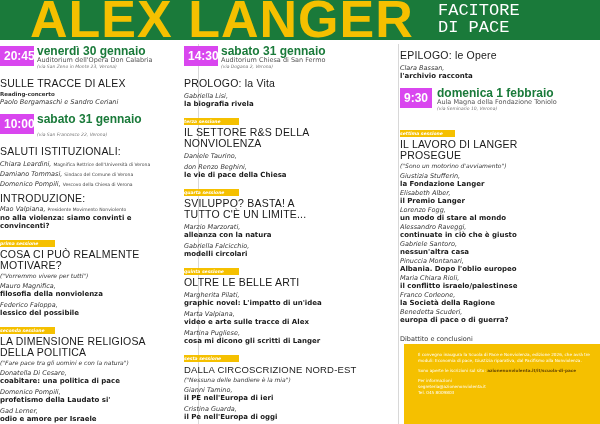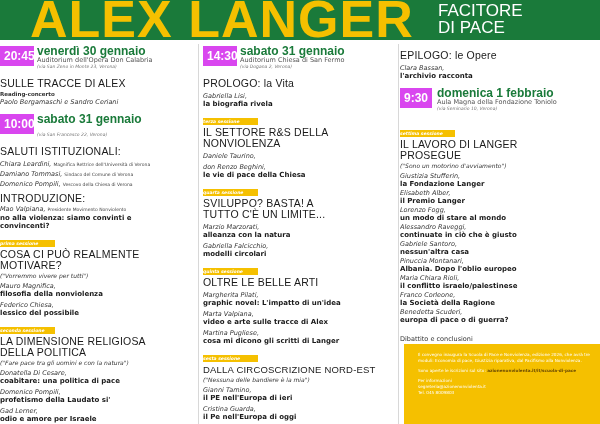--- a/index.html
+++ b/index.html
@@ -1,25 +1,25 @@
 <!DOCTYPE html>
 <html><head>
 <meta charset="utf-8">
 <style>
   * { margin: 0; padding: 0; box-sizing: border-box; }
   html, body { width: 600px; height: 424px; overflow: hidden; background: #ffffff; }
   body { font-family: "DejaVu Sans", sans-serif; color: #1a1a1a; position: relative; }
 
   .header { position: absolute; left: 0; top: 0; width: 600px; height: 40px; background: #1a7a3a; }
   .header .title { position: absolute; left: 30px; top: -7px; font-family: "Liberation Sans", sans-serif; font-weight: bold; font-size: 52px; color: #f5c000; letter-spacing: 1px; line-height: 52px; }
-  .header .subtitle { position: absolute; left: 438px; top: 2px; font-family: Liberation Sans, sans-serif; font-size: 17px; color: #ffffff; line-height: 17px; }
+  .header .subtitle { position: absolute; left: 438px; top: 2px; font-family: Liberation Mono, monospace; font-size: 17px; color: #ffffff; line-height: 17px; }
 
   .col { position: absolute; top: 44px; height: 380px; overflow: hidden; }
   .col1 { left: 0; width: 197px; }
-  .col2 { left: 203px; width: 197px; }
+  .col2 { left: 184px; width: 197px; }
   .col3 { left: 400px; width: 200px; }
   .divider { position: absolute; top: 44px; width: 1px; height: 380px; background: #d8d8d8; }
 
   .day-head { position: relative; height: 30px; margin-bottom: 4px; }
   .time-badge { position: absolute; left: 0; top: 2px; height: 20px; background: #d946ef; color: #ffffff; font-family: "Liberation Sans", sans-serif; font-weight: bold; font-size: 12px; line-height: 20px; padding: 0 4px 0 4px; }
   .day-title { position: absolute; top: 0; font-family: "Liberation Sans", sans-serif; font-weight: bold; font-size: 12px; color: #1a7a3a; white-space: nowrap; }
   .venue { position: absolute; top: 12px; font-size: 6.5px; color: #555; white-space: nowrap; }
   .address { position: absolute; top: 20px; font-size: 4.5px; color: #777; font-style: italic; white-space: nowrap; }
 
   .block { padding-left: 0; }
@@ -76,21 +76,21 @@
     <div class="sec-title" style="margin-top:4px">INTRODUZIONE:</div>
     <div class="speaker" style="margin-top:1px"><span>Mao Valpiana,</span><span class="role">Presidente Movimento Nonviolento</span></div>
     <div class="talk" style="width:150px">no alla violenza: siamo convinti e convincenti?</div>
   </div>
   <div class="block">
     <div class="session-tag">prima sessione</div>
     <div class="sec-title" style="width:160px">COSA CI PUÒ REALMENTE MOTIVARE?</div>
     <div class="sec-quote">("Vorremmo vivere per tutti")</div>
     <div class="speaker">Mauro Magnifica,</div>
     <div class="talk">filosofia della nonviolenza</div>
-    <div class="speaker">Federico Chiesa,</div>
+    <div class="speaker">Federico Faloppa,</div>
     <div class="talk">lessico del possibile</div>
   </div>
   <div class="block">
     <div class="session-tag">seconda sessione</div>
     <div class="sec-title" style="width:150px">LA DIMENSIONE RELIGIOSA DELLA POLITICA</div>
     <div class="sec-quote">("Fare pace tra gli uomini e con la natura")</div>
     <div class="speaker">Donatella Di Cesare,</div>
     <div class="talk">coabitare: una politica di pace</div>
     <div class="speaker">Domenico Pompili,</div>
     <div class="talk">profetismo della Laudato si'</div>

